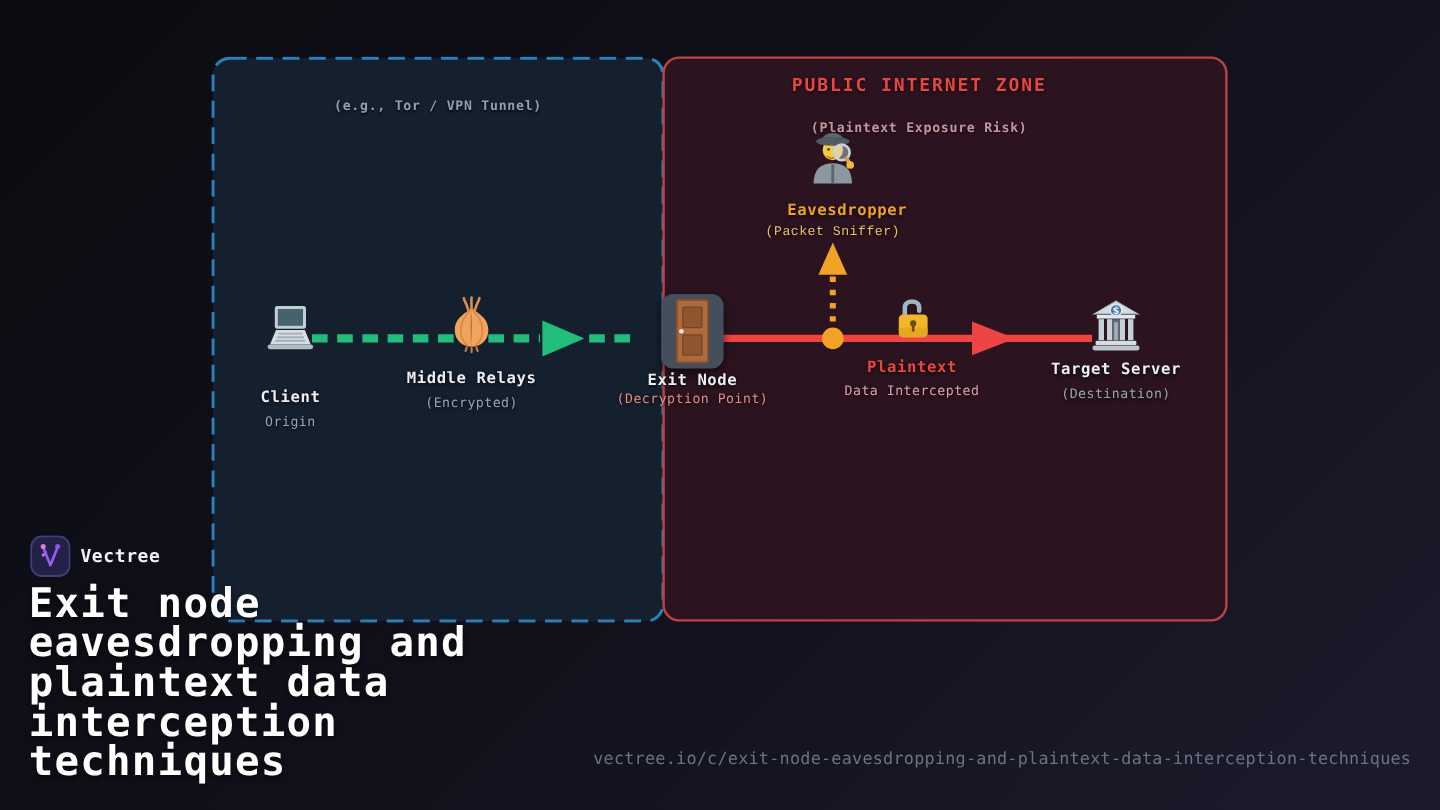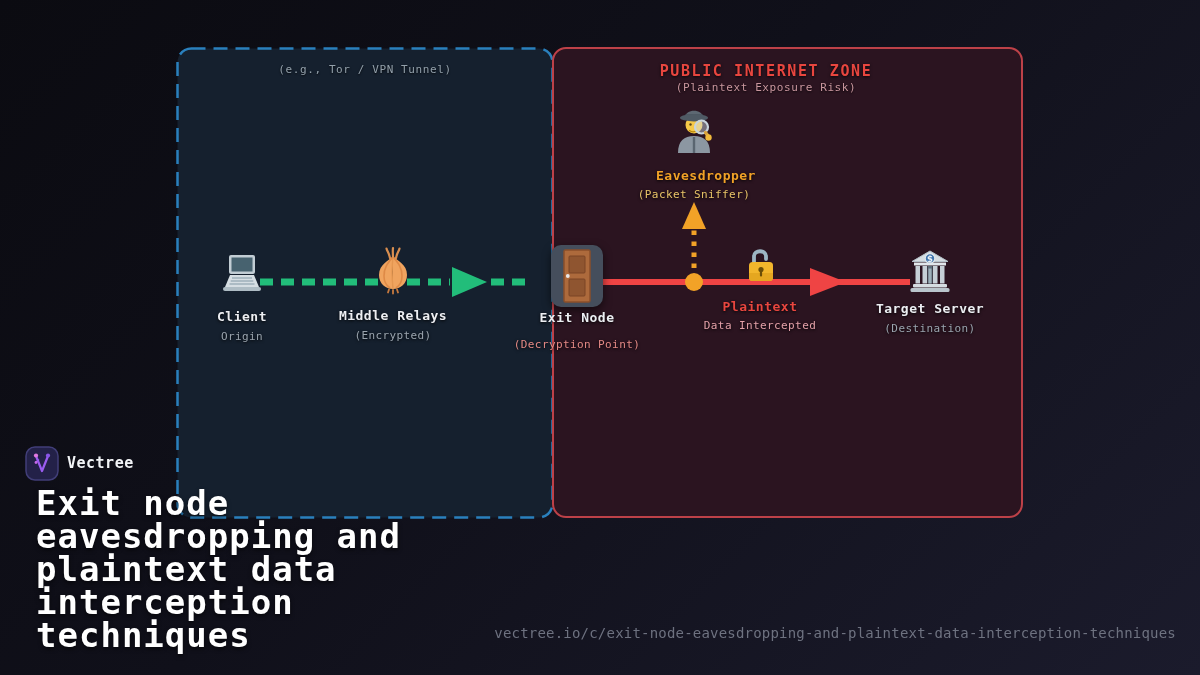--- a/index.html
+++ b/index.html
@@ -12,47 +12,47 @@
   .abs { position:absolute; }
 
   
   .zone-public {
     left:552px; top:47px; width:471px; height:471px;
     background:#2b1420; border:2px solid #bd4148; border-radius:14px;
   }
   .zone-header { text-align:center; pointer-events:none; }
   .zone-title { font-size:15px; font-weight:bold; letter-spacing:1.6px;
     text-shadow:0 1px 3px rgba(0,0,0,.8); }
-  .zone-sub { font-size:11px; letter-spacing:.6px; margin-top:1px;
-    text-shadow:0 1px 2px rgba(0,0,0,.8); }
+  .zone-sub { font-size:11px; letter-spacing:.6px; margin-top:20px;
+    text-shadow:0 1px 2px rgba(0,0,0,.8);font-weight:bold; }
   .enc-title { color:#2aa6e8; }
   .enc-sub   { color:#93a0ab; }
   .pub-title { color:#e8463f; }
   .pub-sub   { color:#c9969e; }
 
   
   .node { position:absolute; display:flex; flex-direction:column; align-items:center; }
   .n-label { font-size:13px; font-weight:bold; color:#eceef2; letter-spacing:.5px;
     text-shadow:0 1px 3px rgba(0,0,0,.9); white-space:nowrap; }
   .n-sub { font-size:11px; color:#9aa4ae; letter-spacing:.4px;
     text-shadow:0 1px 3px rgba(0,0,0,.9); white-space:nowrap; }
   .node-exit .n-sub { color:#e58a86; }
   .node-plaintext .n-label { color:#e8463f; }
   .node-plaintext .n-sub { color:#e3a0a8; }
   .node-eaves .n-label { color:#f2a227;margin-left:24px; }
-  .node-eaves .n-sub { color:#e9c468; }
+  .node-eaves .n-sub { color:#e9c468;font-family:Liberation Mono, monospace; }
 
   .exit-box { width:52px; height:62px; background:#454e5c; border-radius:10px;
     display:flex; align-items:center; justify-content:center;
     box-shadow:0 3px 8px rgba(0,0,0,.55); }
 
   
   .brand-name { left:67px; top:454px; font-size:15px; font-weight:bold; color:#f2f4f7; letter-spacing:.5px; }
   .main-title {
-    left:36px; top:487px; width:420px;
+    left:24px; top:487px; width:420px;
     font-size:34px; font-weight:bold; line-height:33px; letter-spacing:1px;
     color:#ffffff; text-shadow:0 2px 4px rgba(0,0,0,.6);
   }
   .footer-url { right:24px; top:625px; font-size:14px; color:#6e7280; letter-spacing:.2px; }
 
   svg { display:block; }
   .overlay { pointer-events:none; }
 </style>
 </head>
 <body>
@@ -85,21 +85,21 @@
   </svg>
 
   <div class="node" style="left:182px; top:251px; width:120px;">
     <svg width="48" height="45" viewBox="0 0 48 45">
       <rect x="11" y="4" width="26" height="19" rx="2" fill="#c2cdd4"></rect>
       <rect x="13.5" y="6.5" width="21" height="14" fill="#47626f"></rect>
       <path d="M7 36 L12 24 H36 L41 36 Z" fill="#d6dee3"></path>
       <path d="M14 27 H34 M12.7 30 H35.3 M11.5 33 H36.5" stroke="#9fb0ba" stroke-width="1.6"></path>
       <rect x="5" y="36" width="38" height="4" rx="2" fill="#aebcc4"></rect>
     </svg>
-    <div class="n-label" style="margin-top:13px;">Client</div>
+    <div class="n-label" style="margin-top:28px;">Client</div>
     <div class="n-sub" style="margin-top:6px;">Origin</div>
   </div>
 
   <div class="node" style="left:313px; top:245px; width:160px;">
     <svg width="48" height="50" viewBox="0 0 48 50">
       <path d="M21 13 C20 8 18 6 17.5 3.5 M24 13 C24 8 23.5 6 24 3 M27 13 C28 8 30 6 30.5 3.5" stroke="#d98e4f" stroke-width="2.2" fill="none" stroke-linecap="round"></path>
       <path d="M24 11 C28 16 38 19 38 30 C38 38.5 31.5 44 24 44 C16.5 44 10 38.5 10 30 C10 19 20 16 24 11 Z" fill="#f0a45f"></path>
       <path d="M24 12 C19 18 15 22 15 31 C15 37 18 41 21 43 M24 12 C29 18 33 22 33 31 C33 37 30 41 27 43" stroke="#d8813f" stroke-width="1.6" fill="none" opacity=".75"></path>
       <path d="M24 12 C23 20 23 34 24 43.5" stroke="#e0924c" stroke-width="1.4" opacity=".7"></path>
       <path d="M20 44.5 L19 47.5 M24 45 L24 48.5 M28 44.5 L29 47.5" stroke="#c97a3e" stroke-width="1.8" stroke-linecap="round"></path>
@@ -111,21 +111,21 @@
   <div class="node node-exit" style="left:492px; top:245px; width:170px;">
     <div class="exit-box">
       <svg width="40" height="58" viewBox="0 0 40 58">
         <rect x="7" y="3" width="26" height="52" rx="1.5" fill="#ad6a3c" stroke="#8a4f2a" stroke-width="1.5"></rect>
         <rect x="12" y="9" width="16" height="17" rx="1" fill="#8f5530" stroke="#7a4424"></rect>
         <rect x="12" y="32" width="16" height="17" rx="1" fill="#8f5530" stroke="#7a4424"></rect>
         <circle cx="10.8" cy="29" r="1.9" fill="#e8e8ea"></circle>
       </svg>
     </div>
     <div class="n-label" style="margin-top:3px;">Exit Node</div>
-    <div class="n-sub" style="margin-top:13px;">(Decryption Point)</div>
+    <div class="n-sub" style="margin-top:1px;">(Decryption Point)</div>
   </div>
 
   <div class="node node-plaintext" style="left:680px; top:244px; width:160px;">
     <svg width="44" height="38" viewBox="0 0 44 38">
       <path d="M16 19 V12.5 C16 5.5 28 5.5 28 12.5 V15" fill="none" stroke="#9db6c4" stroke-width="3.8" stroke-linecap="round"></path>
       <rect x="11" y="18" width="24" height="19" rx="3.5" fill="#f2b62c"></rect>
       <path d="M11 29 h24 v4.5 a3.5 3.5 0 0 1 -3.5 3.5 h-17 a3.5 3.5 0 0 1 -3.5 -3.5 Z" fill="#e3a51e" opacity=".85"></path>
       <circle cx="23" cy="25.5" r="2.6" fill="#6b4d07"></circle>
       <rect x="21.9" y="27" width="2.2" height="5.5" rx="1" fill="#6b4d07"></rect>
     </svg>

